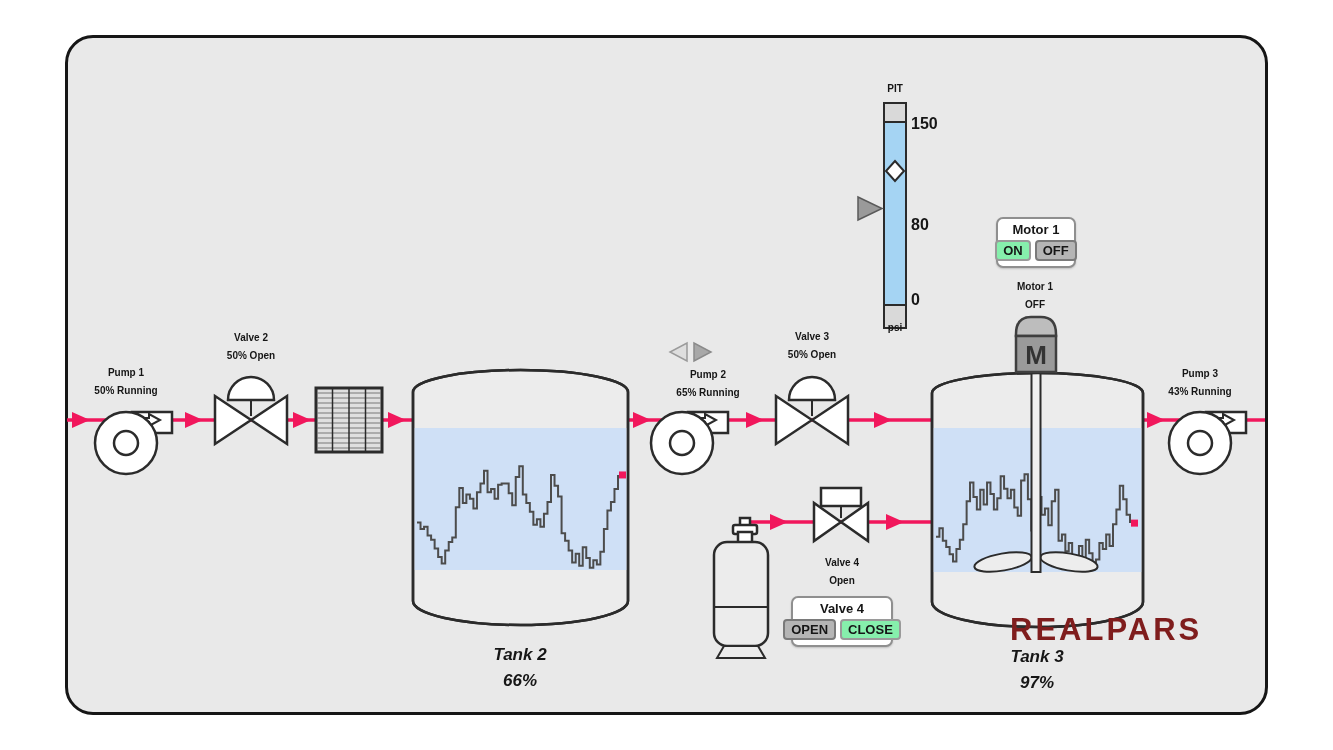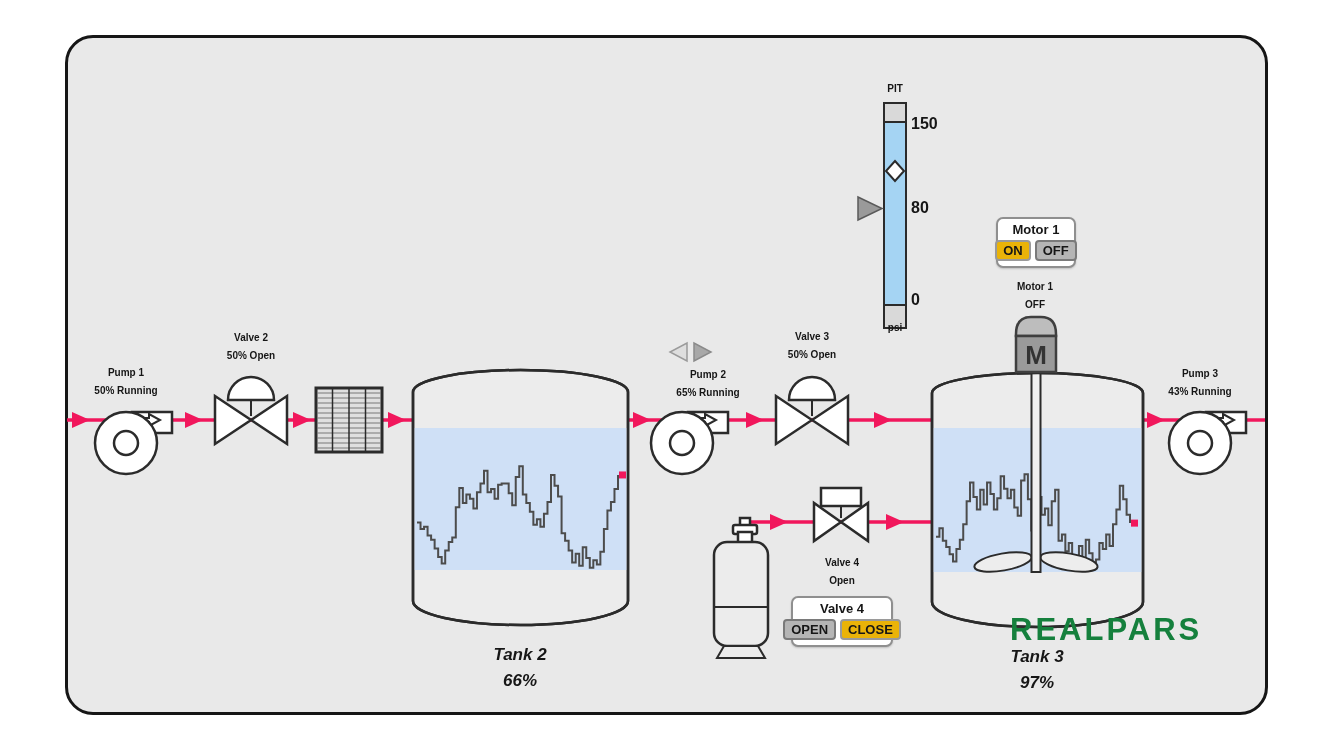--- a/index.html
+++ b/index.html
@@ -33,24 +33,24 @@
   .tank-lbl{font-size:17px;line-height:26px;font-style:italic;}
   .gauge-num{position:absolute;font-weight:700;font-size:16px;color:var(--ink);white-space:nowrap;text-align:right;}
   .motor-letter{position:absolute;transform:translateX(-50%);font-weight:700;font-size:26px;color:#333;}
 
   
   .ctl{position:absolute;background:#fff;border:2px solid #8f8f8f;border-radius:7px;
        box-sizing:border-box;text-align:center;padding:3px 5px 5px;box-shadow:0 1px 2px rgba(0,0,0,.18);}
   .ctl-title{font-weight:700;font-size:13px;color:var(--ink);margin-bottom:3px;white-space:nowrap;}
   .btn-row{display:flex;justify-content:center;gap:4px;}
   .btn{font-family:"Liberation Sans",sans-serif;font-weight:700;font-size:13px;color:var(--ink);
-       background:#eab308;border:2px solid #9a9a9a;border-radius:4px;padding:1px 6px;cursor:pointer;}
+       background:#86efac;border:2px solid #9a9a9a;border-radius:4px;padding:1px 6px;cursor:pointer;}
   .btn.sel{background:#b5b5b5;border-color:#7a7a7a;}
 
-  .logo{position:absolute;left:1010px;top:612px;font-weight:800;font-size:31px;color:#15803d;
+  .logo{position:absolute;left:1010px;top:612px;font-weight:800;font-size:31px;color:#7f1d1d;
         letter-spacing:3px;transform:scaleY(1.02);white-space:nowrap;}
 </style>
 </head>
 <body>
 
 <div class="stage">
 
   <div class="panel"></div>
 
   <svg class="layer" width="1333" height="750" viewBox="0 0 1333 750">
@@ -217,21 +217,21 @@
     <div>66%</div>
   </div>
 
   <div class="lbl tank-lbl" style="left:1037px;top:644px">
     <div>Tank 3</div>
     <div>97%</div>
   </div>
 
   <div class="lbl" style="left:895px;top:80px">PIT</div>
   <div class="gauge-num" style="left:911px;top:115px">150</div>
-  <div class="gauge-num" style="left:911px;top:199px">80</div>
+  <div class="gauge-num" style="left:911px;top:216px">80</div>
   <div class="gauge-num" style="left:911px;top:291px">0</div>
   <div class="lbl" style="left:895px;top:319px;font-size:10px">psi</div>
 
   <div class="motor-letter" style="left:1036px;top:340px">M</div>
 
   <div class="ctl" style="left:996px;top:217px;width:80px">
     <div class="ctl-title">Motor 1</div>
     <div class="btn-row">
       <button class="btn">ON</button>
       <button class="btn sel">OFF</button>

